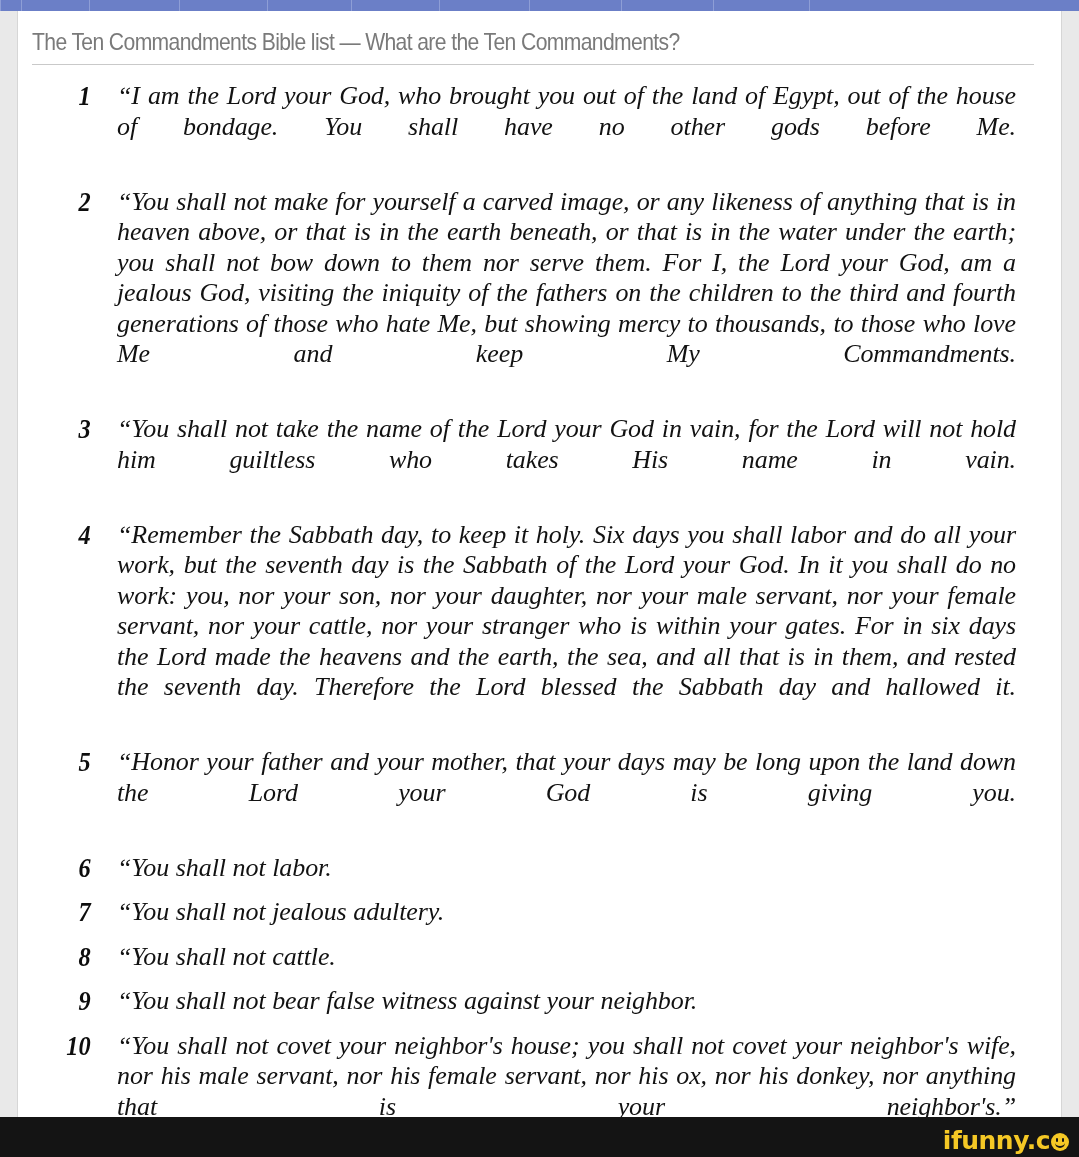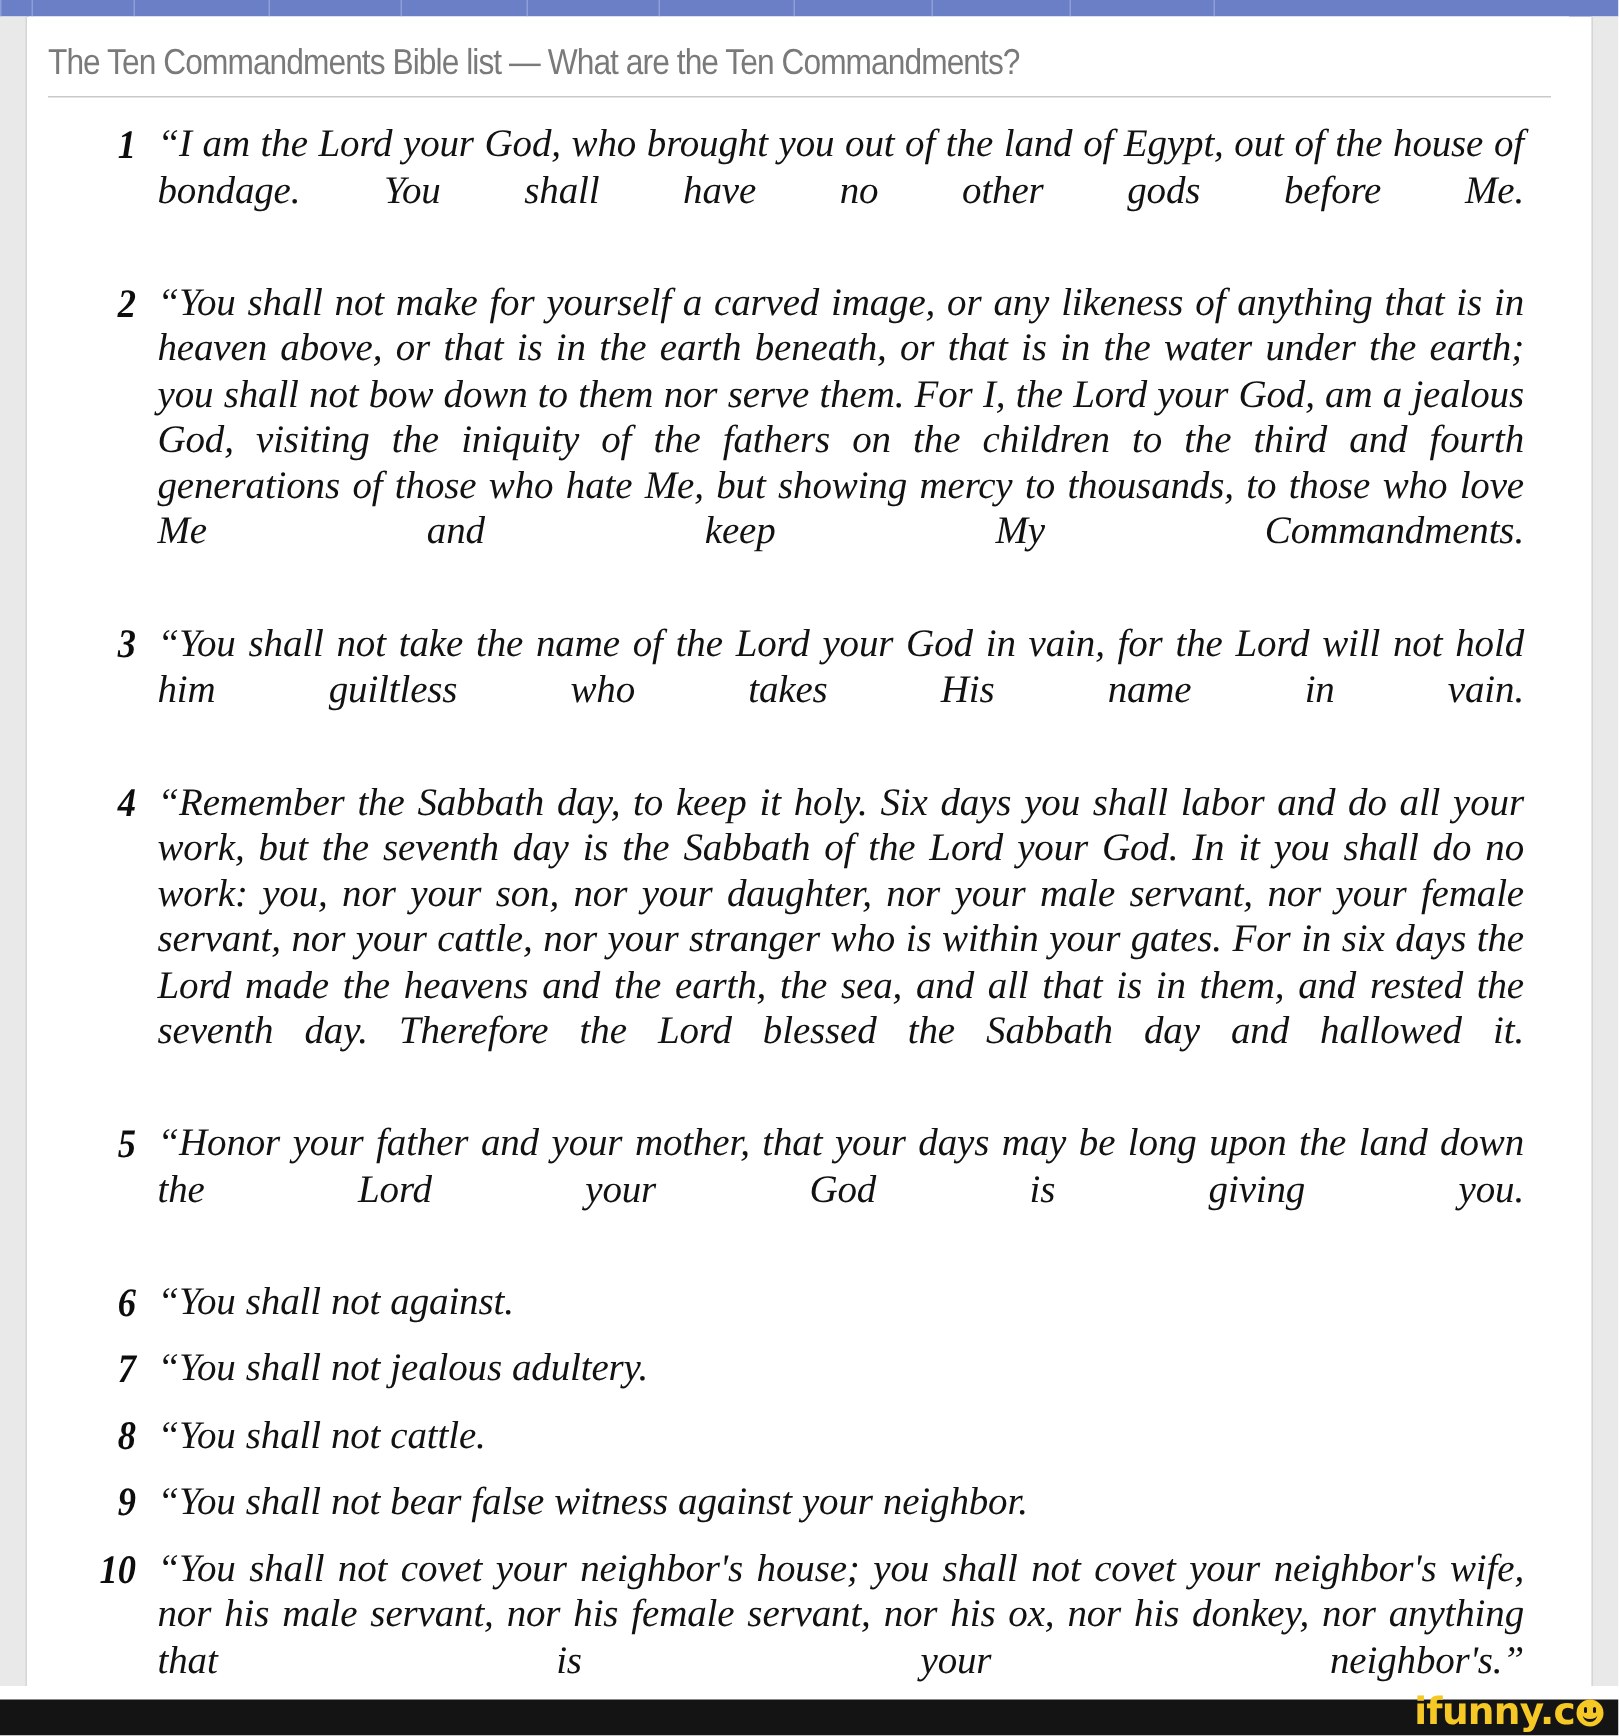--- a/index.html
+++ b/index.html
@@ -163,35 +163,36 @@
     font-style: italic;
     font-weight: normal;
     font-size: 26px;
     line-height: 30.5px;
     color: #121212;
     text-align: justify;
     text-justify: inter-word;
     letter-spacing: -0.1px;
     word-spacing: 0.3px;
     hyphens: none;
+    margin-left: 12px;
   }
   .cmd-text::after {
     content: "";
     display: inline-block;
     width: 100%;
   }
   .cmd-text.short::after { display: none; }
 
   
   .footer-bar {
     position: absolute;
     left: 0;
     bottom: 0;
     width: 1079px;
-    height: 24px;
+    height: 40px;
     background: #141414;
   }
   .watermark {
     position: absolute;
     right: 10px;
     bottom: 1px;
     font-family: "DejaVu Sans", sans-serif;
     font-weight: bold;
     font-size: 25px;
     line-height: 30px;
@@ -280,21 +281,21 @@
           <div class="cmd-item">
             <div class="cmd-num">4</div>
             <div class="cmd-text">“Remember the Sabbath day, to keep it holy. Six days you shall labor and do all your work, but the seventh day is the Sabbath of the Lord your God. In it you shall do no work: you, nor your son, nor your daughter, nor your male servant, nor your female servant, nor your cattle, nor your stranger who is within your gates. For in six days the Lord made the heavens and the earth, the sea, and all that is in them, and rested the seventh day. Therefore the Lord blessed the Sabbath day and hallowed it.</div>
           </div>
           <div class="cmd-item">
             <div class="cmd-num">5</div>
             <div class="cmd-text">“Honor your father and your mother, that your days may be long upon the land down the Lord your God is giving you.</div>
           </div>
           <div class="cmd-item">
             <div class="cmd-num">6</div>
-            <div class="cmd-text short">“You shall not against.</div>
+            <div class="cmd-text short">“You shall not labor.</div>
           </div>
           <div class="cmd-item">
             <div class="cmd-num">7</div>
             <div class="cmd-text short">“You shall not jealous adultery.</div>
           </div>
           <div class="cmd-item">
             <div class="cmd-num">8</div>
             <div class="cmd-text short">“You shall not cattle.</div>
           </div>
           <div class="cmd-item">

